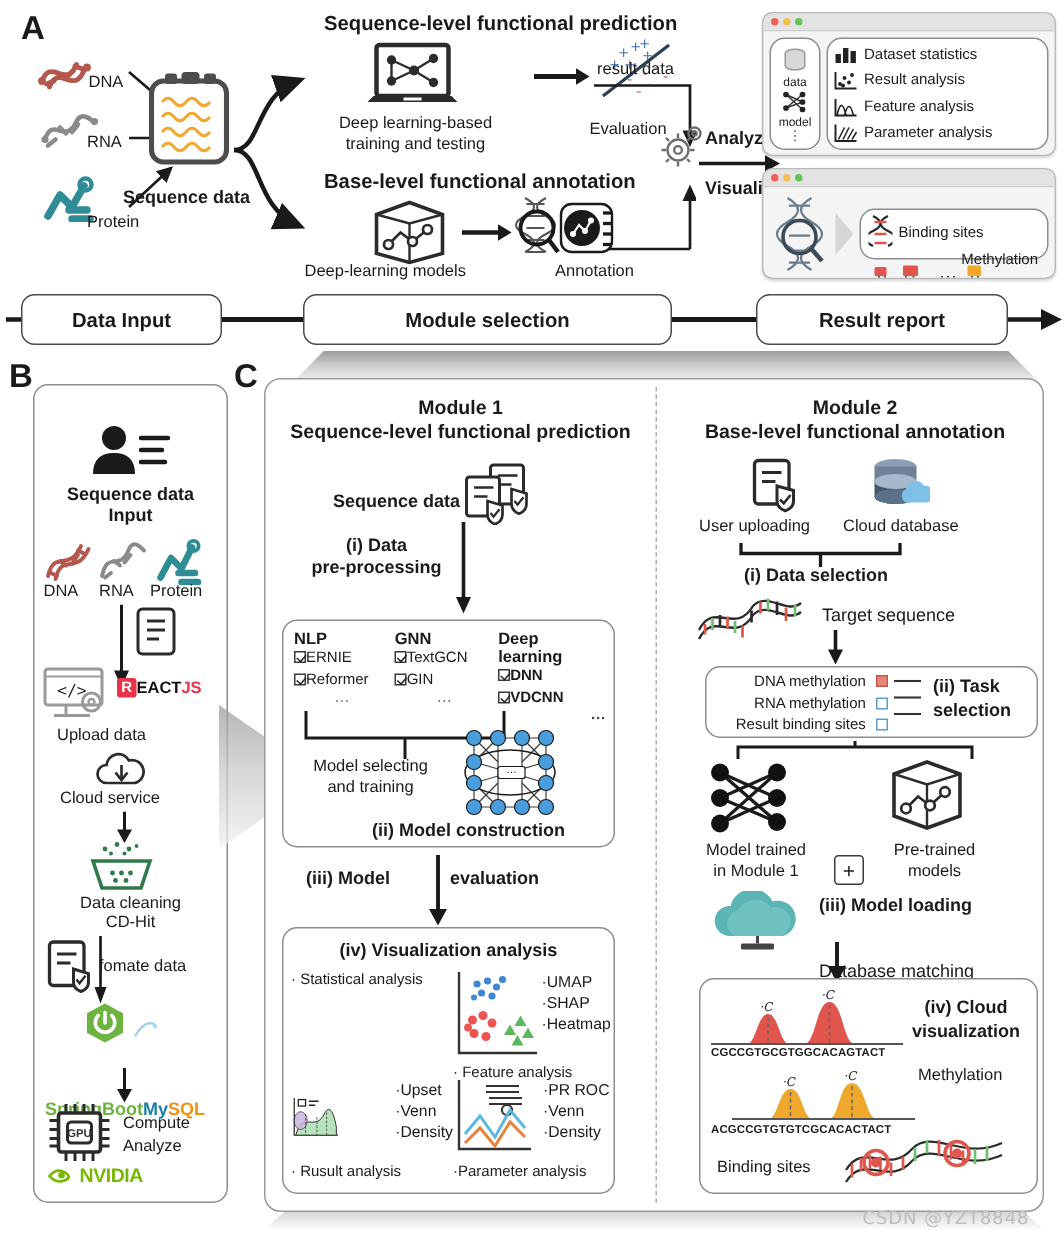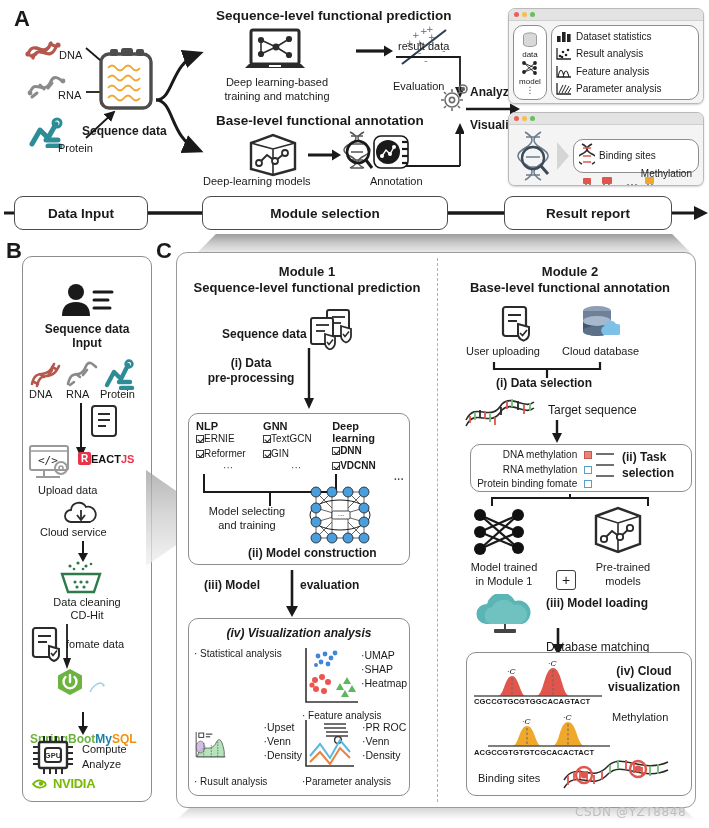--- a/index.html
+++ b/index.html
@@ -153,21 +153,21 @@
         <circle cx="18" cy="26" r="3.1" fill="#2b2b2b"></circle>
       <circle cx="33" cy="19" r="3.4" fill="#2b2b2b"></circle>
       <circle cx="46" cy="11" r="3.1" fill="#2b2b2b"></circle>
         <circle cx="46" cy="27" r="3.1" fill="#2b2b2b"></circle>
       <path d="M2,40 L62,40 L58,36 L6,36 Z" fill="#2b2b2b"></path>
       <rect x="26" y="37" width="12" height="2" fill="#fff"></rect>
     </svg>
   </div>
   <div class="abs t11 ctr" style="left:202px;top:76px;width:150px;line-height:1.25;">
     <div>Deep learning-based</div>
-    <div>training and matching</div>
+    <div>training and testing</div>
   </div>
 
   <svg class="abs" style="left:356px;top:44px;" width="38" height="14">
     <line x1="0" y1="7" x2="28" y2="7" stroke="#1a1a1a" stroke-width="3.2"></line>
     <path d="M28,1.5 L37,7 L28,12.5 z" fill="#1a1a1a"></path>
   </svg>
 
   <div class="abs" style="left:396px;top:26px;">
     <svg width="56" height="44" viewBox="0 0 56 44">
       <line x1="6" y1="38" x2="50" y2="4" stroke="#2b3f55" stroke-width="2.2"></line>
@@ -747,21 +747,21 @@
   <div class="abs bold t12" style="left:248px;top:546px;">(ii) Model construction</div>
 
   <div class="abs bold t12" style="left:204px;top:578px;">(iii) Model</div>
   <div class="abs bold t12" style="left:300px;top:578px;">evaluation</div>
   <svg class="abs" style="left:285px;top:570px;" width="14" height="48">
     <line x1="7" y1="0" x2="7" y2="38" stroke="#1a1a1a" stroke-width="2.6"></line>
       <path d="M1,36 L7,47 L13,36 z" fill="#1a1a1a"></path>
   </svg>
 
   <div class="abs card-soft" style="left:188px;top:618px;width:222px;height:178px;"></div>
-  <div class="abs bold t12 ctr" style="left:188px;top:626px;width:222px;font-style:italic;">(iv) Visualization analysis</div>
+  <div class="abs bold t12 ctr" style="left:188px;top:626px;width:222px;">(iv) Visualization analysis</div>
 
   <div class="abs" style="left:194px;top:646px;width:108px;">
     <div class="t10" style="margin-top:2px;">· Statistical analysis</div>
   </div>
 
   <div class="abs" style="left:302px;top:646px;width:108px;">
     <div style="display:flex;align-items:flex-start;">
       <svg width="58" height="62" viewBox="0 0 58 62">
         <path d="M4,2 L4,56 L56,56" fill="none" stroke="#333" stroke-width="1.6"></path>
         <g fill="#3f86d8">
@@ -911,21 +911,21 @@
   <div class="abs" style="left:476px;top:448px;width:130px;">
     <div class="t10 nobr" style="line-height:1.45;text-align:right;width:116px;">
       <span>DNA methylation</span>
       <span class="cb red" style="margin-left:4px;"></span>
     </div>
     <div class="t10 nobr" style="line-height:1.45;text-align:right;width:116px;">
       <span>RNA methylation</span>
       <span class="cb blue" style="margin-left:4px;"></span>
     </div>
     <div class="t10 nobr" style="line-height:1.45;text-align:right;width:116px;">
-      <span>Protein binding fomate</span>
+      <span>Result binding sites</span>
       <span class="cb blue" style="margin-left:4px;"></span>
     </div>
   </div>
   <svg class="abs" style="left:596px;top:450px;" width="26" height="38">
     <g stroke="#333" stroke-width="1.4">
         <line x1="0" y1="4" x2="18" y2="4"></line>
         <line x1="0" y1="15" x2="18" y2="15"></line>
         <line x1="0" y1="26" x2="18" y2="26"></line>
       </g>
   </svg>

